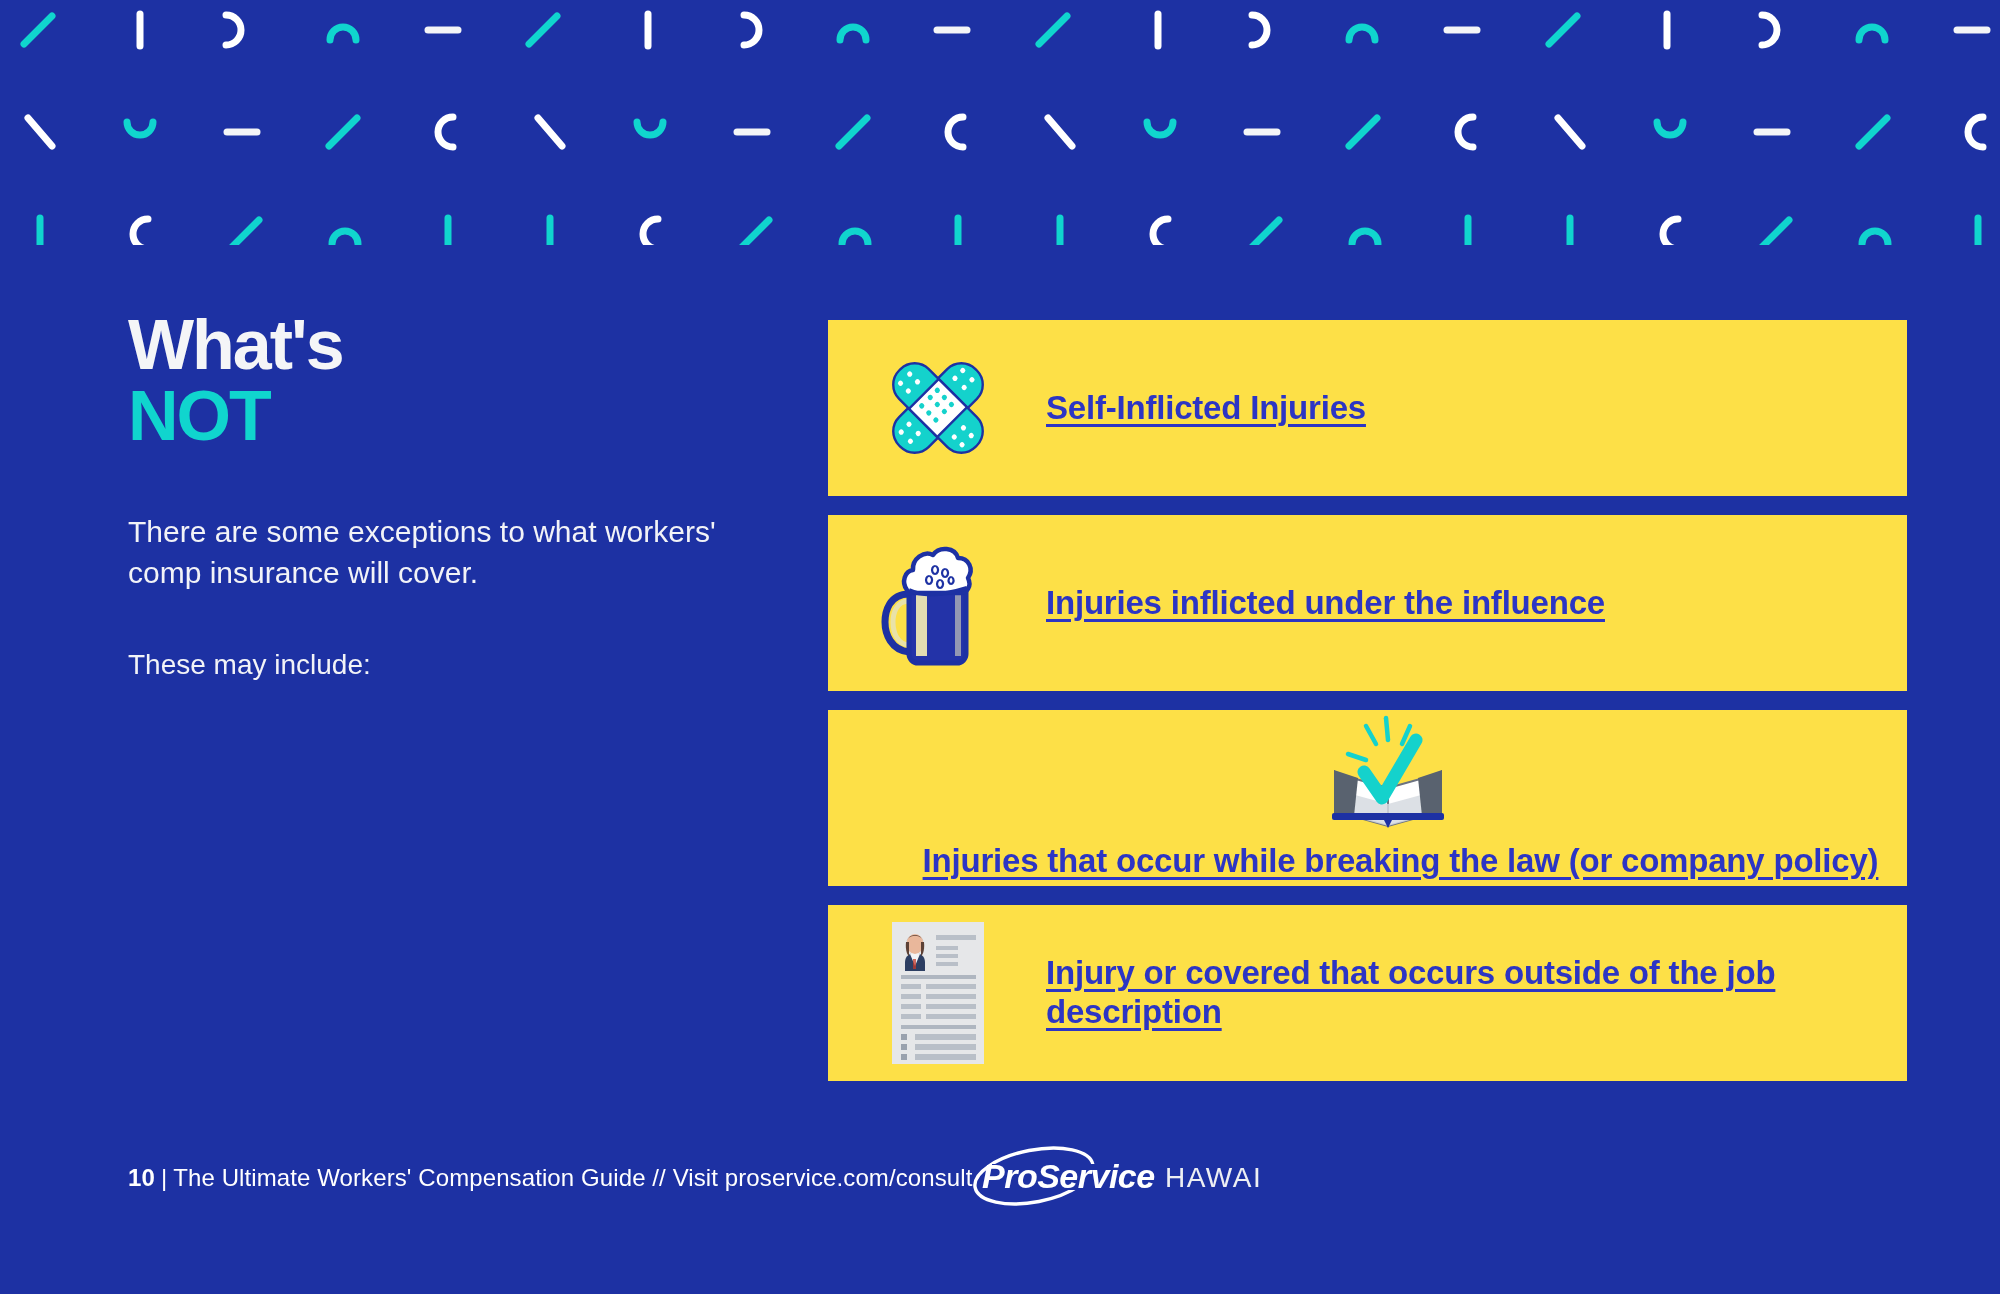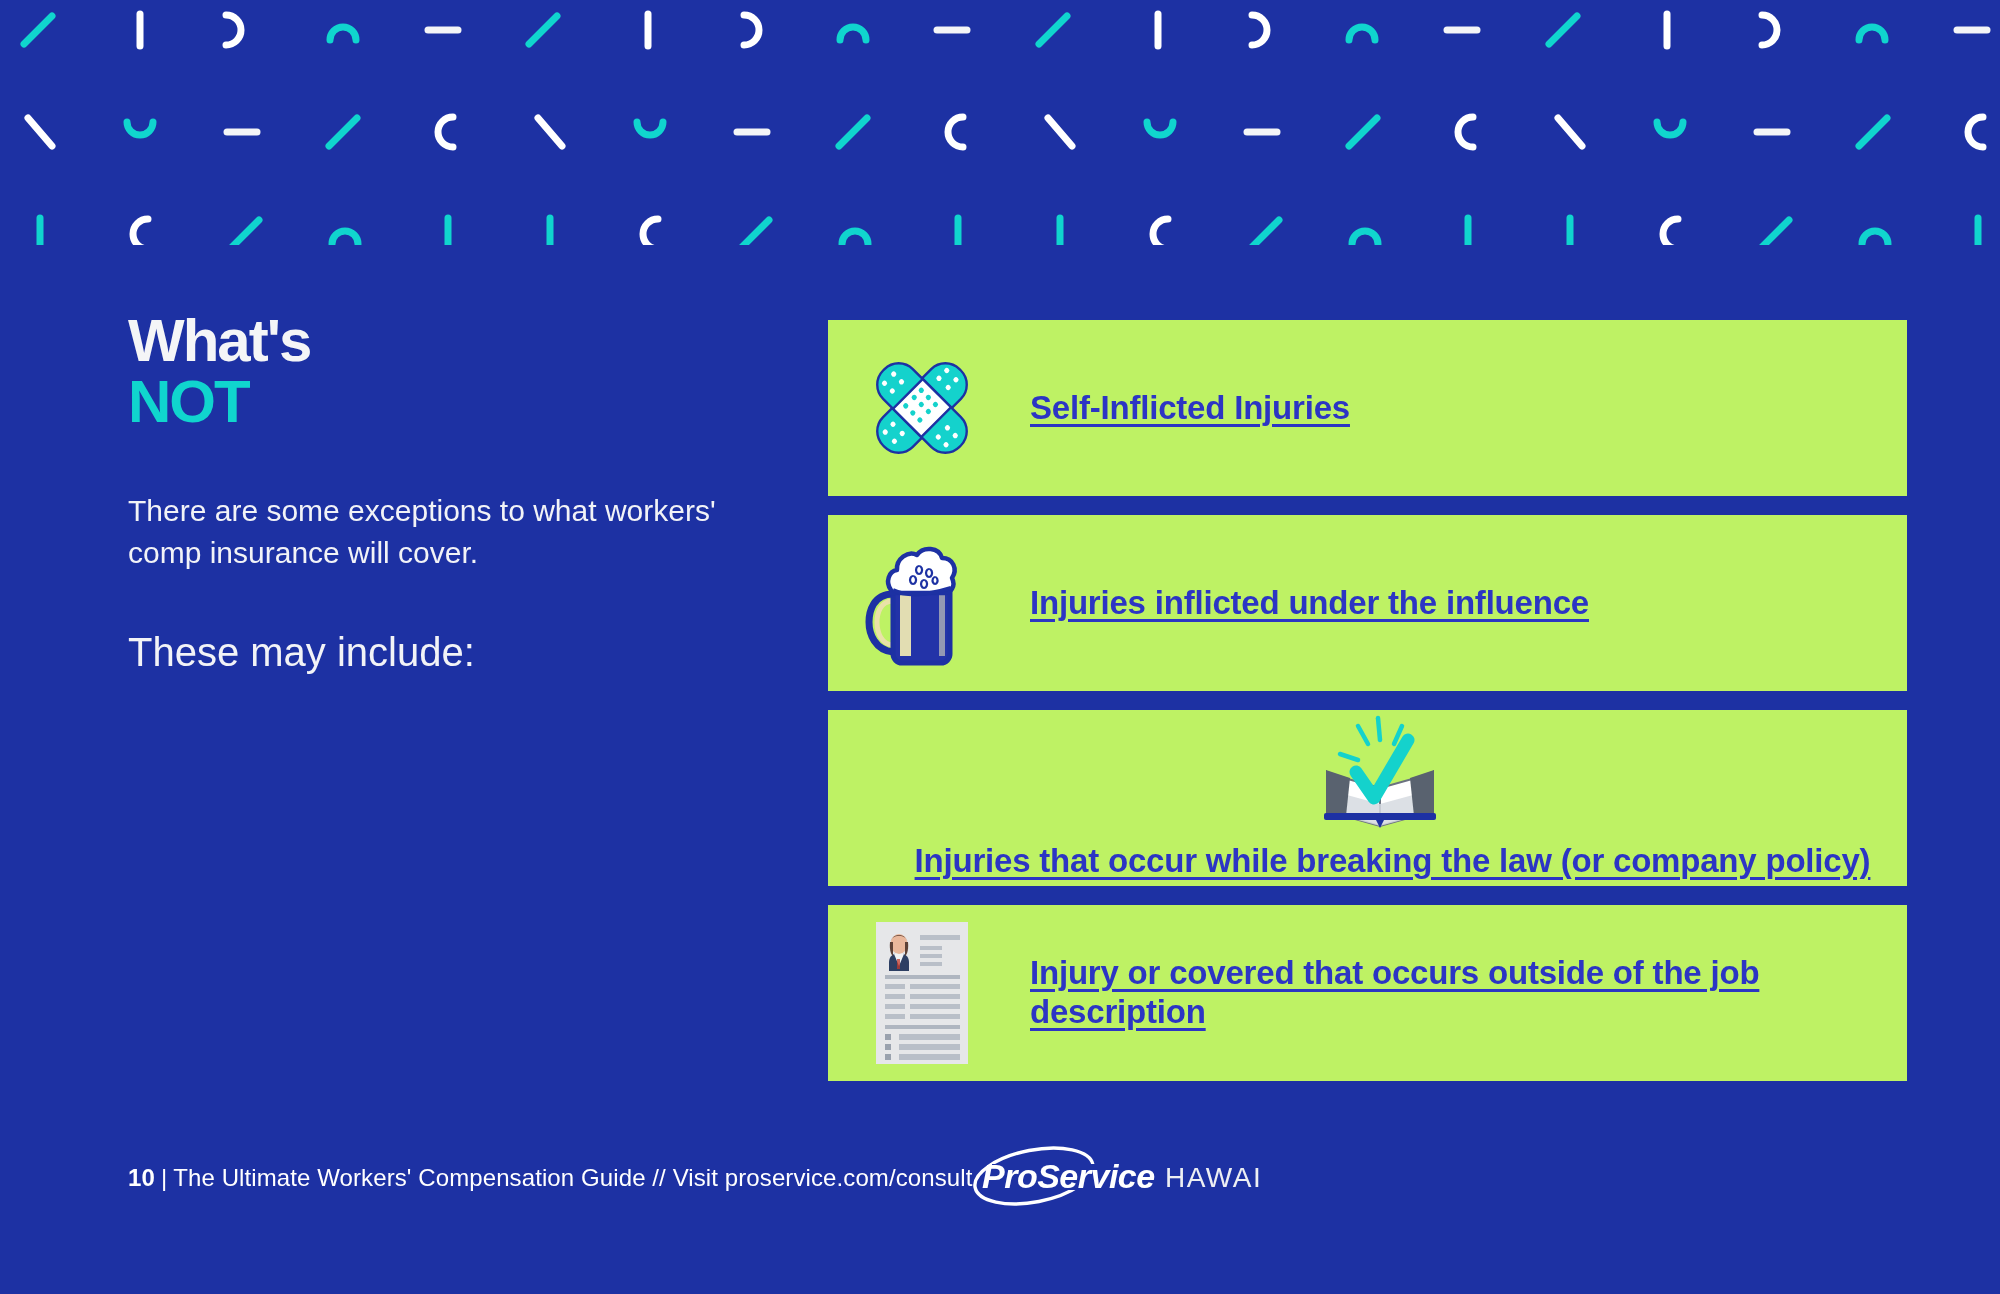--- a/index.html
+++ b/index.html
@@ -22,55 +22,55 @@
   #pattern-band svg { display:block; }
 
   
   #left-col {
     position:absolute;
     left:128px; top:310px;
     width:620px;
   }
   #headline {
     font-weight:700;
-    font-size:60px;
+    font-size:70px;
     line-height:1.02;
     letter-spacing:-2px;
     color:#F4F5F7;
   }
   #headline .line { display:block; }
   #headline .not { color:#10D5CE; }
 
   #lead-para {
     margin-top:58px;
     font-size:30px;
     line-height:1.38;
     color:#F2F3F7;
     font-weight:400;
   }
   #lead-para-2 {
     margin-top:52px;
-    font-size:40px;
+    font-size:28px;
     line-height:1.38;
     color:#F2F3F7;
     font-weight:400;
   }
 
   
   #cards {
     position:absolute;
     left:828px; top:320px;
     width:1079px;
   }
   .card {
-    background:#bef264;
+    background:#fde047;
     display:flex;
     align-items:center;
     margin-bottom:19px;
-    padding-left:28px;
+    padding-left:44px;
   }
   .card-icon {
     width:132px;
     flex:0 0 132px;
     display:flex;
     align-items:center;
     justify-content:center;
   }
   .card-label {
     margin-left:42px;

